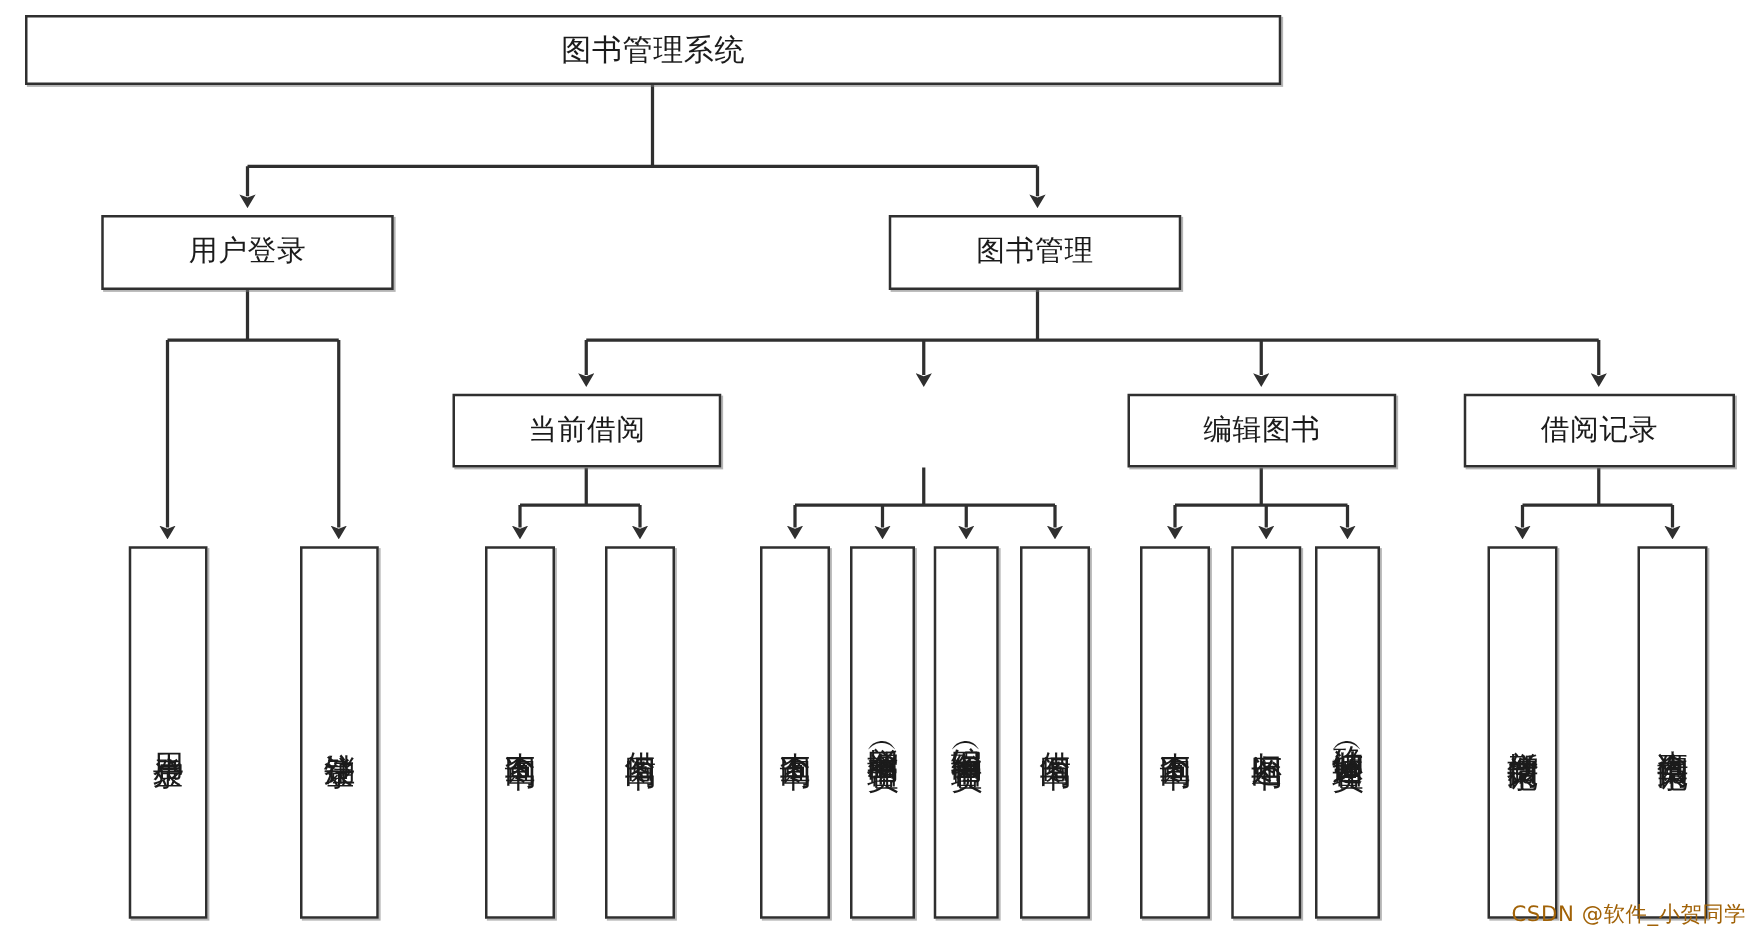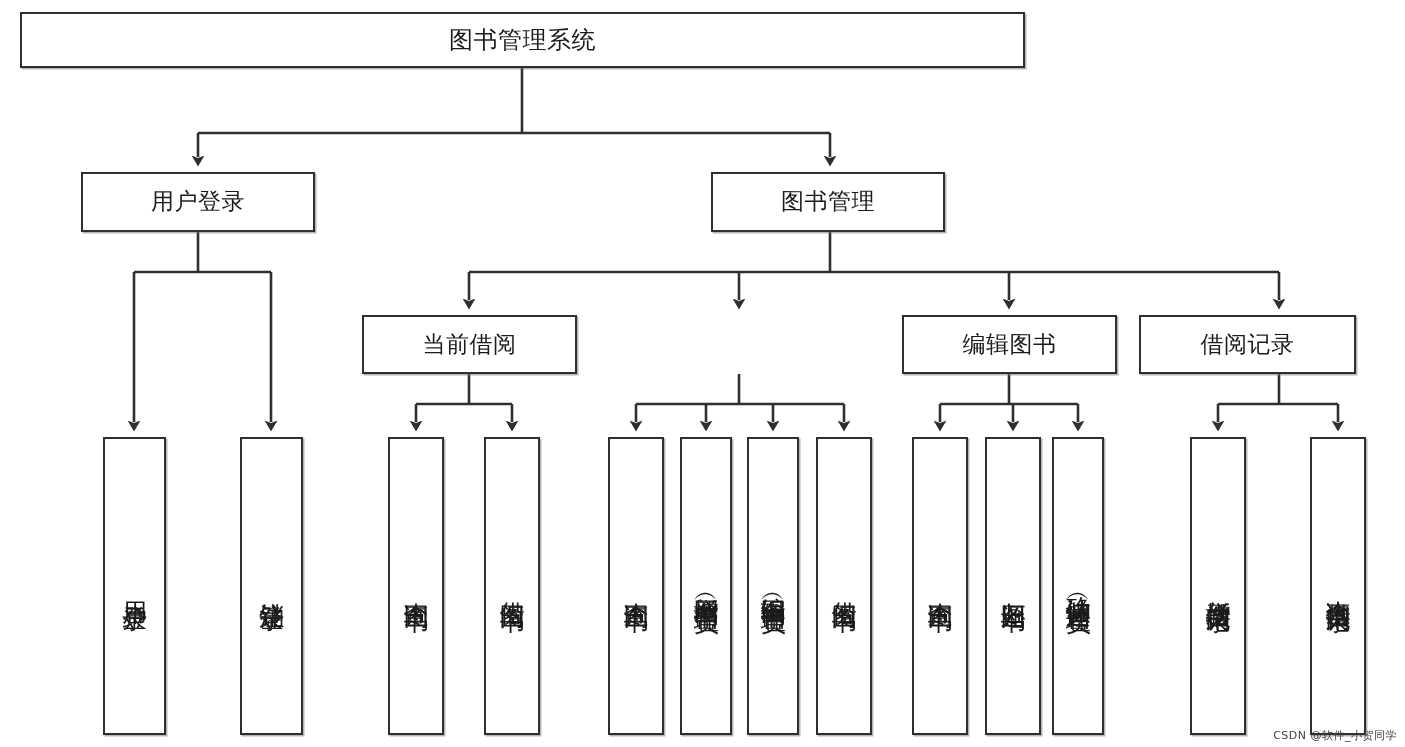--- a/index.html
+++ b/index.html
@@ -34,22 +34,22 @@
     writing-mode:vertical-rl;
     text-orientation:upright;
     font-size:25px;
     line-height:1.18;
     letter-spacing:2px;
     white-space:normal;
   }
   #watermark{
     position:absolute;
     right:8px;bottom:4px;
-    font-size:11px;
-    color:#404040;
+    font-size:17px;
+    color:#a16207;
     letter-spacing:.5px;
     white-space:nowrap;
     pointer-events:none;
   }
 </style>
 </head>
 <body>
 
 <div id="stage">
 
@@ -113,21 +113,21 @@
   <div class="node horiz" style="left: 711px; top: 172px; width: 234px; height: 60px; justify-content: center;">
     <span class="lbl">图书管理</span>
   </div>
 
   <div class="node horiz" style="left: 362px; top: 315px; width: 215px; height: 59px;">
     <span class="lbl">当前借阅</span>
   </div>
   <div class="node horiz" style="left: 902px; top: 315px; width: 215px; height: 59px;">
     <span class="lbl">编辑图书</span>
   </div>
-  <div class="node horiz" style="left: 1139px; top: 315px; width: 217px; height: 59px;">
+  <div class="node horiz" style="left: 1171px; top: 315px; width: 217px; height: 59px;">
     <span class="lbl">借阅记录</span>
   </div>
 
   <div class="node leaf" style="left: 103px; top: 437px; width: 63px; height: 298px;">
     <span class="lbl">用户登录</span>
   </div>
   <div class="node leaf" style="left: 240px; top: 437px; width: 63px; height: 298px;">
     <span class="lbl">注销登录</span>
   </div>
   <div class="node leaf" style="left: 388px; top: 437px; width: 56px; height: 298px;">

